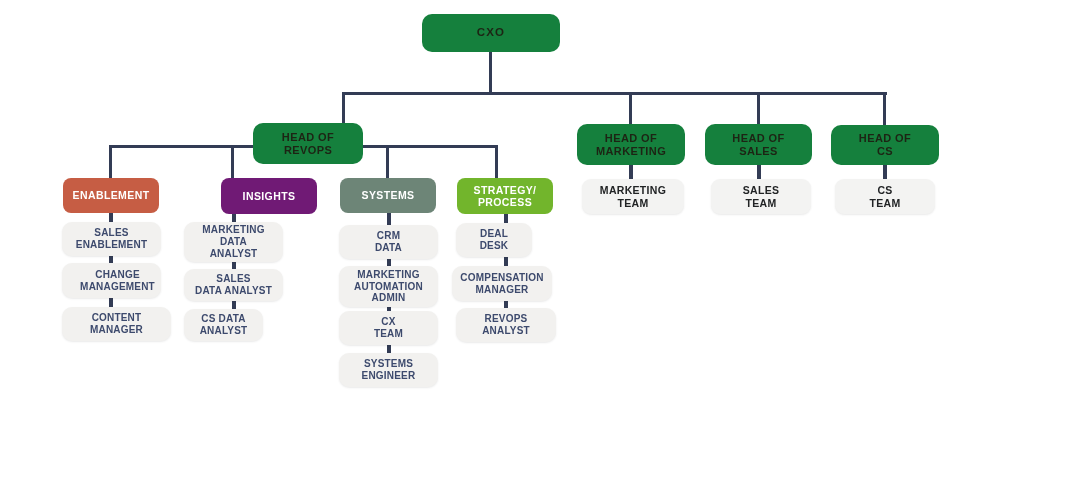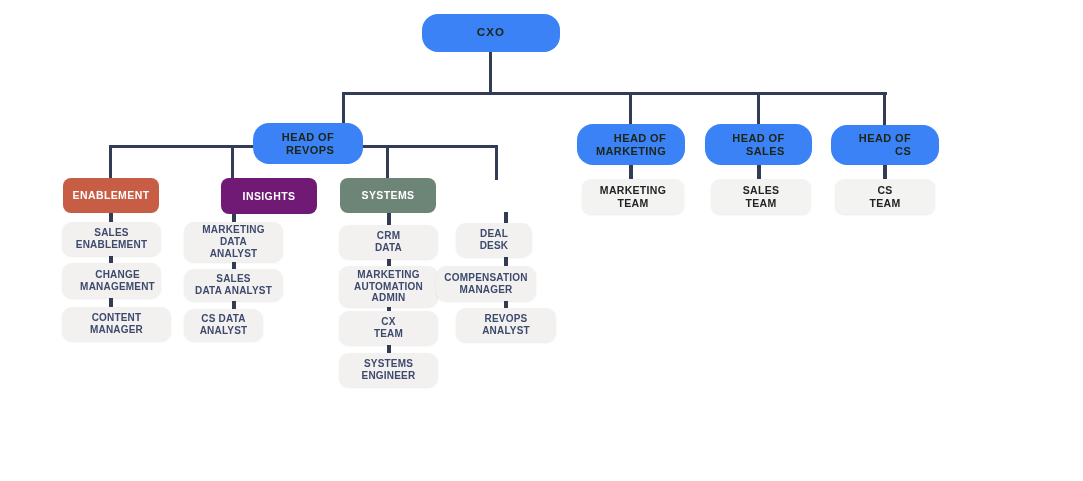--- a/index.html
+++ b/index.html
@@ -13,26 +13,25 @@
   .box{
     position:absolute;
     display:flex;align-items:center;justify-content:center;
     text-align:center;
     font-weight:bold;
     white-space:pre-line;
     box-sizing:border-box;
     line-height:1.18;
   }
   .green{
-    background:#3b82f6;
+    background:#15803d;
     color:#1d2414;
-    border-radius:16px;
+    border-radius:10px;
     font-size:11px;
     letter-spacing:.4px;
-    text-align:right;
   }
   .cxo{font-size:11.5px;letter-spacing:1.2px;}
   .cat{
     color:#ffffff;
     border-radius:8px;
     font-size:10.5px;
     letter-spacing:.4px;
   }
   .cat-enablement{background:#c65d44;}
   .cat-insights{background:#701a75;margin-left:36px;}
@@ -110,20 +109,22 @@
   <div class="box team" style="left:582px;top:179px;width:102px;height:35px;">MARKETING
 TEAM</div>
   <div class="box team" style="left:711px;top:179px;width:100px;height:35px;">SALES
 TEAM</div>
   <div class="box team" style="left:835px;top:179px;width:100px;height:35px;">CS
 TEAM</div>
 
   <div class="box cat cat-enablement" style="left:63px;top:178px;width:96px;height:35px;">ENABLEMENT</div>
   <div class="box cat cat-insights" style="left:185px;top:178px;width:96px;height:36px;">INSIGHTS</div>
   <div class="box cat cat-systems" style="left:340px;top:178px;width:96px;height:35px;">SYSTEMS</div>
+  <div class="box cat cat-strategy" style="left:457px;top:178px;width:96px;height:36px;">STRATEGY/
+PROCESS</div>
 
   <div class="box role" style="left:62px;top:222px;width:99px;height:34px;">SALES
 ENABLEMENT</div>
   <div class="box role" style="left:62px;top:263px;width:99px;height:35px;padding-left:12px;">CHANGE
 MANAGEMENT</div>
   <div class="box role" style="left:62px;top:307px;width:109px;height:34px;">CONTENT
 MANAGER</div>
 
   <div class="box role" style="left:184px;top:222px;width:99px;height:40px;">MARKETING
 DATA
@@ -138,18 +139,18 @@
   <div class="box role" style="left:339px;top:266px;width:99px;height:41px;">MARKETING
 AUTOMATION
 ADMIN</div>
   <div class="box role" style="left:339px;top:311px;width:99px;height:34px;">CX
 TEAM</div>
   <div class="box role" style="left:339px;top:353px;width:99px;height:34px;">SYSTEMS
 ENGINEER</div>
 
   <div class="box role" style="left:456px;top:223px;width:76px;height:34px;">DEAL
 DESK</div>
-  <div class="box role" style="left:436px;top:266px;width:100px;height:35px;text-align:center;">COMPENSATION
+  <div class="box role" style="left:452px;top:266px;width:100px;height:35px;text-align:center;">COMPENSATION
 MANAGER</div>
   <div class="box role" style="left:456px;top:308px;width:100px;height:34px;">REVOPS
 ANALYST</div>
 
 </div>
 
 </body></html>

